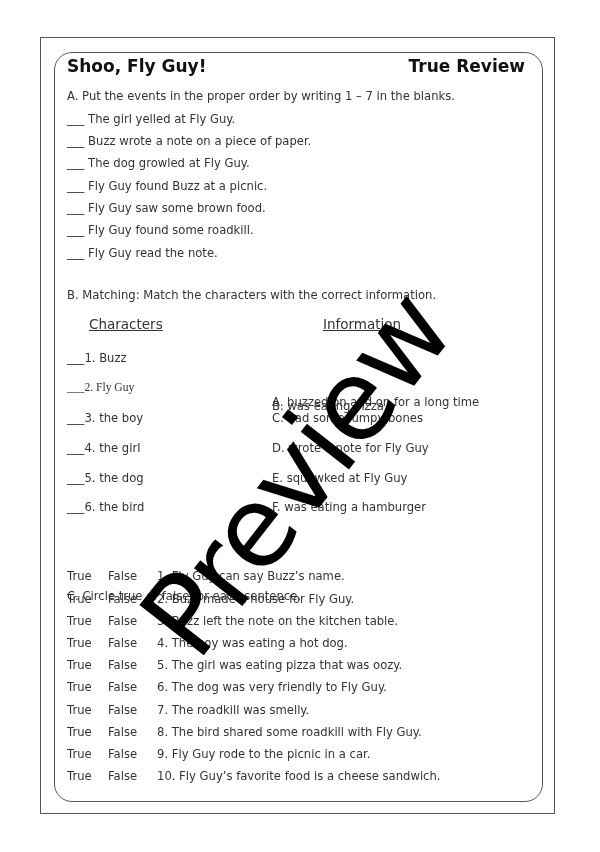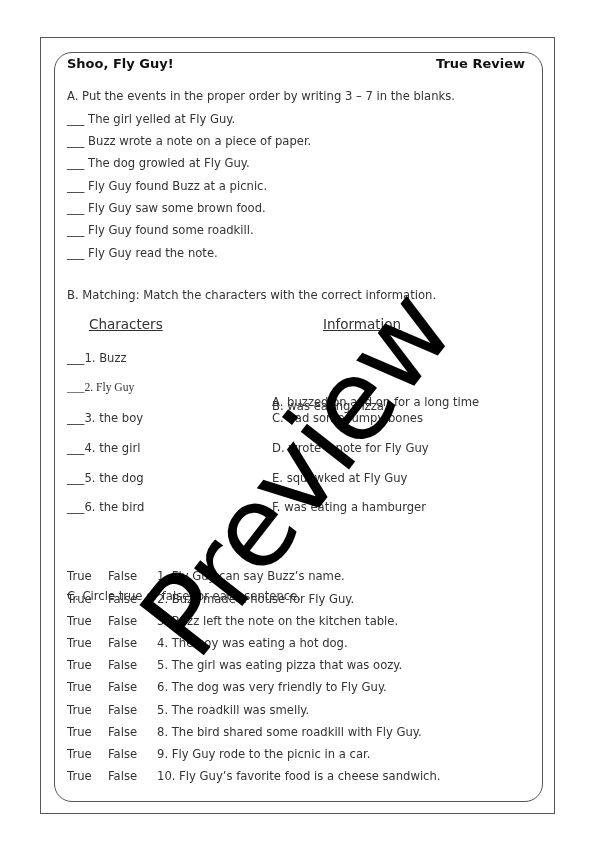--- a/index.html
+++ b/index.html
@@ -3,38 +3,38 @@
 <meta charset="utf-8">
 <style>
   html, body { margin:0; padding:0; background:#ffffff; }
   body { width:600px; height:852px; position:relative; overflow:hidden;
          font-family: "DejaVu Sans", sans-serif; color:#333333; }
   .outer { position:absolute; left:40px; top:37px; width:515px; height:777px;
            border:1px solid #555555; box-sizing:border-box; }
   .inner { position:absolute; left:54px; top:52px; width:489px; height:750px;
            border:1.5px solid #555555; border-radius:18px; box-sizing:border-box; }
   .abs { position:absolute; white-space:nowrap; }
-  .title { font-weight:bold; font-size:13px; color:#111; }
+  .title { font-weight:bold; font-size:17px; color:#111; }
   .txt { font-size:11.6px; color:#333; }
   .hdr { font-size:13.5px; color:#333; text-decoration:underline; }
   .watermark { position:absolute; left:95px; top:215px; font-size:112px;
                font-family:"DejaVu Sans", sans-serif; color:#000;
                transform-origin: 0 0; transform: translate(20px,385px) rotate(-52deg);
                letter-spacing:-2px; pointer-events:none; }
 </style>
 </head>
 <body>
 
 <div class="outer"></div>
 <div class="inner"></div>
 
 <div class="abs title" style="left:67px;top:56px;">Shoo, Fly Guy!</div>
 <div class="abs title" style="right:75px;top:56px;">True Review</div>
 
-<div class="abs txt" style="left:67px;top:89px;">A. Put the events in the proper order by writing 3 – 7 in the blanks.</div>
+<div class="abs txt" style="left:67px;top:89px;">A. Put the events in the proper order by writing 1 – 7 in the blanks.</div>
 <div class="abs txt" style="left:67px;top:112px;">___ The girl yelled at Fly Guy.</div>
 <div class="abs txt" style="left:67px;top:134px;">___ Buzz wrote a note on a piece of paper.</div>
 <div class="abs txt" style="left:67px;top:156px;">___ The dog growled at Fly Guy.</div>
 <div class="abs txt" style="left:67px;top:179px;">___ Fly Guy found Buzz at a picnic.</div>
 <div class="abs txt" style="left:67px;top:201px;">___ Fly Guy saw some brown food.</div>
 <div class="abs txt" style="left:67px;top:223px;">___ Fly Guy found some roadkill.</div>
 <div class="abs txt" style="left:67px;top:246px;">___ Fly Guy read the note.</div>
 
 <div class="abs txt" style="left:67px;top:288px;">B. Matching: Match the characters with the correct information.</div>
 <div class="abs hdr" style="left:89px;top:316px;">Characters</div>
@@ -75,21 +75,21 @@
 <div class="abs txt" style="left:67px;top:658px;">True</div>
 <div class="abs txt" style="left:108px;top:658px;">False</div>
 <div class="abs txt" style="left:157px;top:658px;text-align:right;">5. The girl was eating pizza that was oozy.</div>
 
 <div class="abs txt" style="left:67px;top:680px;">True</div>
 <div class="abs txt" style="left:108px;top:680px;">False</div>
 <div class="abs txt" style="left:157px;top:680px;">6. The dog was very friendly to Fly Guy.</div>
 
 <div class="abs txt" style="left:67px;top:703px;">True</div>
 <div class="abs txt" style="left:108px;top:703px;">False</div>
-<div class="abs txt" style="left:157px;top:703px;">5. The roadkill was smelly.</div>
+<div class="abs txt" style="left:157px;top:703px;">7. The roadkill was smelly.</div>
 
 <div class="abs txt" style="left:67px;top:725px;">True</div>
 <div class="abs txt" style="left:108px;top:725px;">False</div>
 <div class="abs txt" style="left:157px;top:725px;">8. The bird shared some roadkill with Fly Guy.</div>
 
 <div class="abs txt" style="left:67px;top:747px;">True</div>
 <div class="abs txt" style="left:108px;top:747px;">False</div>
 <div class="abs txt" style="left:157px;top:747px;">9. Fly Guy rode to the picnic in a car.</div>
 
 <div class="abs txt" style="left:67px;top:769px;">True</div>

